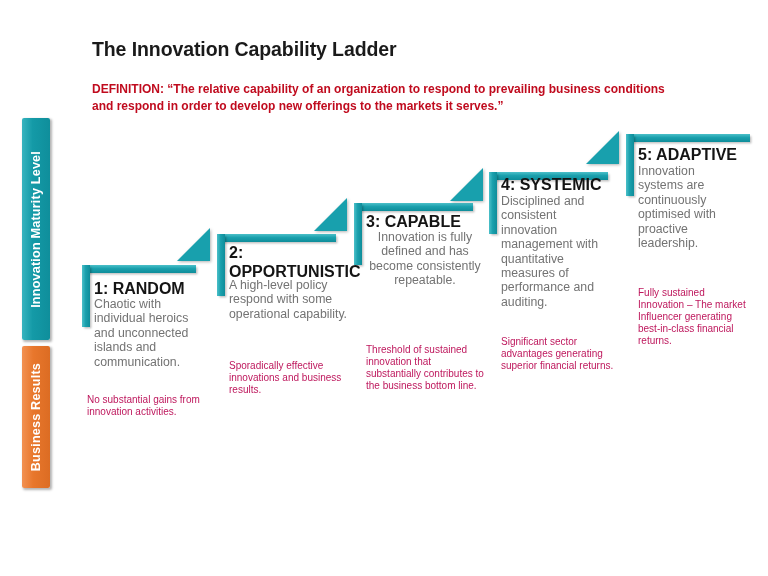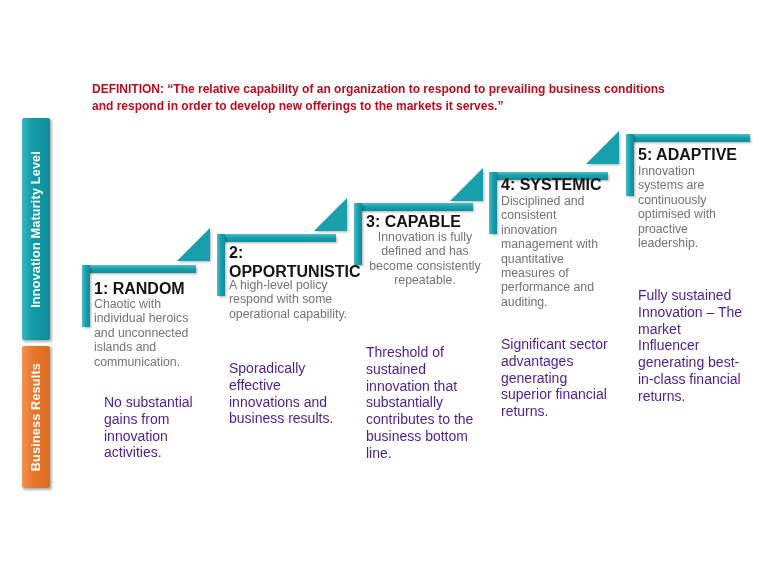--- a/index.html
+++ b/index.html
@@ -113,46 +113,47 @@
     line-height: 1.16;
   }
   .step-desc {
     position: absolute;
     font-size: 12.3px;
     color: #737373;
     line-height: 1.17;
   }
   .step-result {
     position: absolute;
-    font-size: 14px;
-    color: #4c1d95;
+    font-size: 10px;
+    color: #be185d;
     line-height: 1.20;
   }
 </style>
 </head>
 <body>
 
 <div id="slide">
 
+  <div id="page-title">The Innovation Capability Ladder</div>
 
   <div id="definition">DEFINITION: “The relative capability of an organization to respond to prevailing business conditions and respond in order to develop new offerings to the markets it serves.”</div>
 
   <div class="axis-bar" id="axis-maturity">
     <span class="axis-label">Innovation Maturity Level</span>
   </div>
   <div class="axis-bar" id="axis-results">
     <span class="axis-label">Business Results</span>
   </div>
 
   <div class="step">
     <div class="step-topbar" style="left:82px; top:265px; width:114px;"></div>
     <div class="step-leftbar" style="left:82px; top:265px; height:62px;"></div>
     <div class="step-title" style="left:94px; top:280px; width:112px;">1: RANDOM</div>
     <div class="step-desc" style="left:94px; top:297px; width:116px;">Chaotic with individual heroics and unconnected islands and communication.</div>
-    <div class="step-result" style="left:104px; top:394px; width:116px;">No substantial gains from innovation activities.</div>
+    <div class="step-result" style="left:87px; top:394px; width:116px;">No substantial gains from innovation activities.</div>
   </div>
 
   <div class="step">
     <div class="step-riser" style="left:177px; top:228px; border-width:0 0 33px 33px; border-left-color:transparent; border-bottom-color:#18a0ad;"></div>
     <div class="step-topbar" style="left:217px; top:234px; width:119px;"></div>
     <div class="step-leftbar" style="left:217px; top:234px; height:62px;"></div>
     <div class="step-title" style="left:229px; top:244px; width:118px;">2: OPPORTUNISTIC</div>
     <div class="step-desc" style="left:229px; top:278px; width:120px;">A high-level  policy respond with some operational capability.</div>
     <div class="step-result" style="left:229px; top:360px; width:122px;">Sporadically effective innovations and business results.</div>
   </div>

